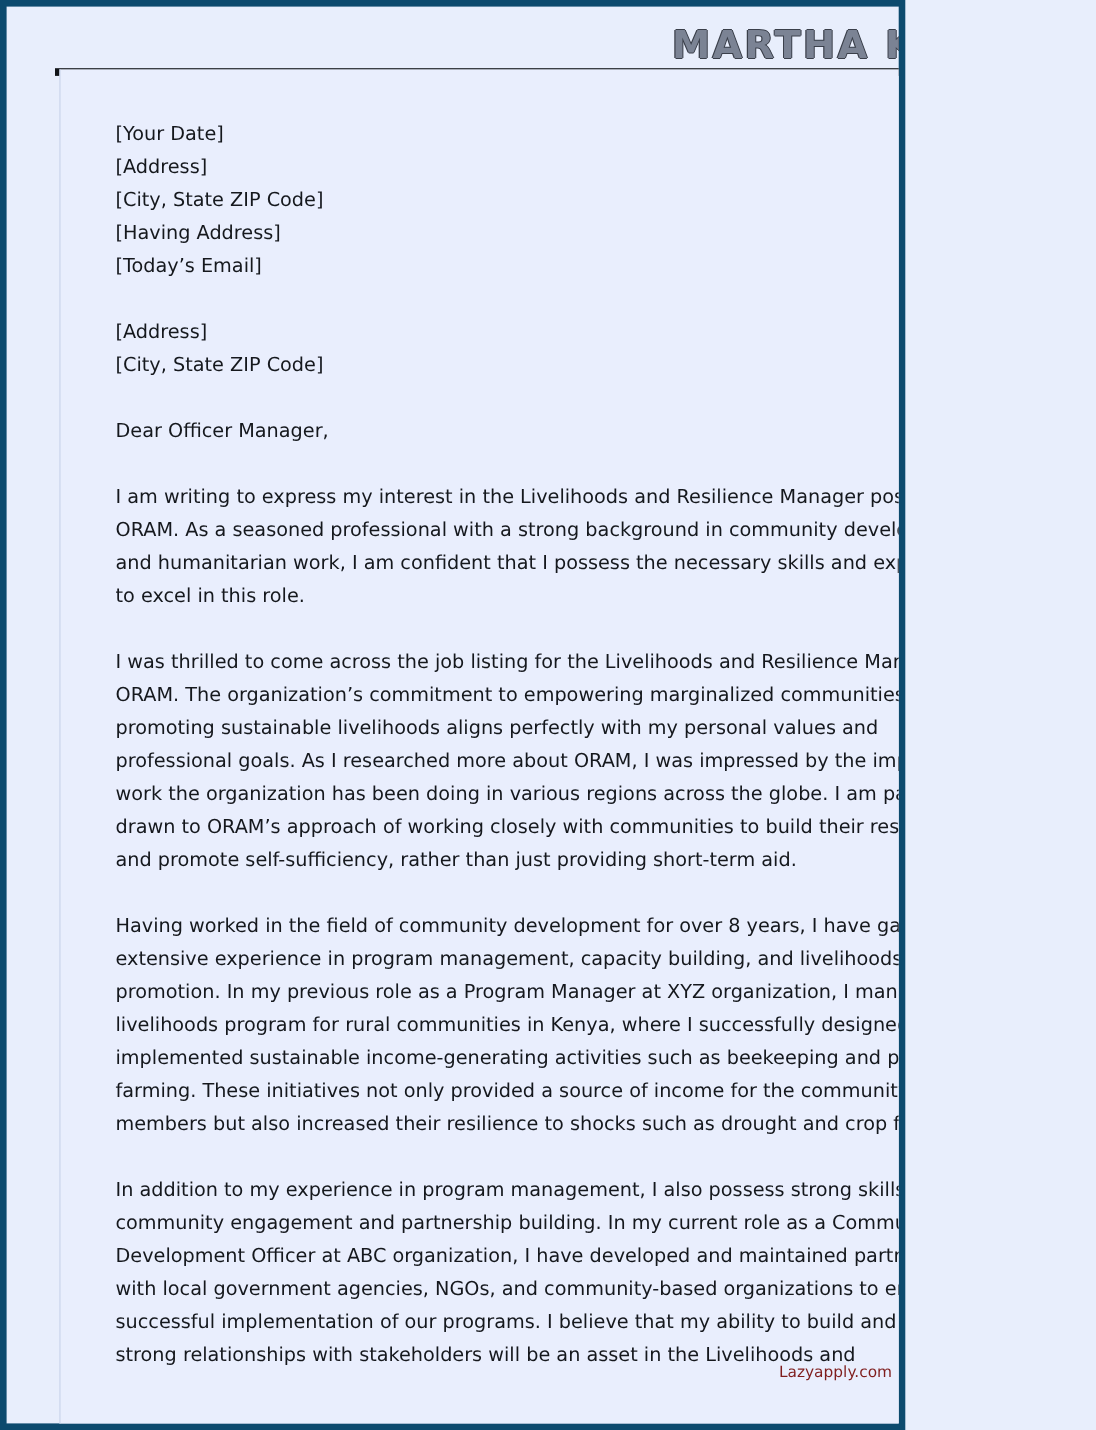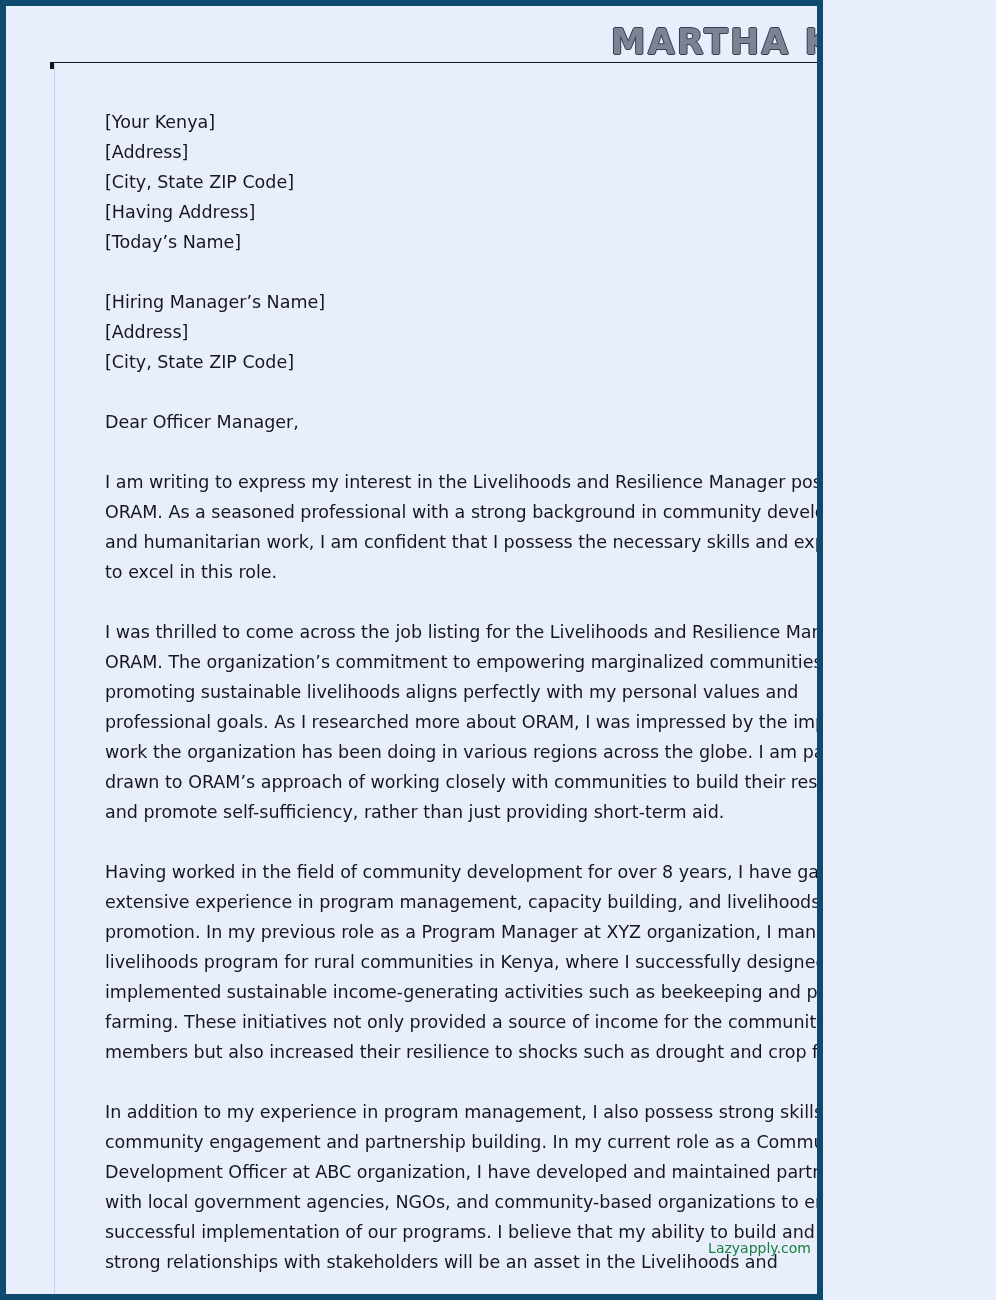--- a/index.html
+++ b/index.html
@@ -86,48 +86,47 @@
     white-space: pre;
   }
   .para {
     text-align: left;
   }
   .watermark {
     position: absolute;
     right: 6px;
     bottom: 38px;
     font-size: 14px;
-    color: #15803d;
+    color: #7f1d1d;
     font-family: "DejaVu Sans", sans-serif;
     letter-spacing: 0px;
   }
 </style>
 </head>
 <body>
 
 <div class="page">
 
   <div class="header">
     <div class="header-name">MARTHA KAMAU</div>
     <div class="header-rule"></div>
   </div>
 
   <div class="sheet">
     <div class="body-text">
 
       <div class="block">
-        <div class="line">[Your Kenya]</div>
+        <div class="line">[Your Date]</div>
         <div class="line">[Address]</div>
         <div class="line">[City, State ZIP Code]</div>
         <div class="line">[Having Address]</div>
-        <div class="line">[Today’s Name]</div>
+        <div class="line">[Today’s Email]</div>
       </div>
 
       <div class="block">
-        <div class="line">[Hiring Manager’s Name]</div>
         <div class="line">[Address]</div>
         <div class="line">[City, State ZIP Code]</div>
       </div>
 
       <div class="block">Dear Officer Manager,</div>
 
       <div class="block para">I am writing to express my interest in the Livelihoods and Resilience Manager position at ORAM. As a seasoned professional with a strong background in community development and humanitarian work, I am confident that I possess the necessary skills and experience to excel in this role.</div>
       <div class="block para">I was thrilled to come across the job listing for the Livelihoods and Resilience Manager at ORAM. The organization’s commitment to empowering marginalized communities and promoting sustainable livelihoods aligns perfectly with my personal values and professional goals. As I researched more about ORAM, I was impressed by the impactful work the organization has been doing in various regions across the globe. I am particularly drawn to ORAM’s approach of working closely with communities to build their resilience and promote self-sufficiency, rather than just providing short-term aid.</div>
       <div class="block para">Having worked in the field of community development for over 8 years, I have gained extensive experience in program management, capacity building, and livelihoods promotion. In my previous role as a Program Manager at XYZ organization, I managed a livelihoods program for rural communities in Kenya, where I successfully designed and implemented sustainable income-generating activities such as beekeeping and poultry farming. These initiatives not only provided a source of income for the community members but also increased their resilience to shocks such as drought and crop failures.</div>
       <div class="block para">In addition to my experience in program management, I also possess strong skills in community engagement and partnership building. In my current role as a Community Development Officer at ABC organization, I have developed and maintained partnerships with local government agencies, NGOs, and community-based organizations to ensure the successful implementation of our programs. I believe that my ability to build and maintain strong relationships with stakeholders will be an asset in the Livelihoods and</div>

